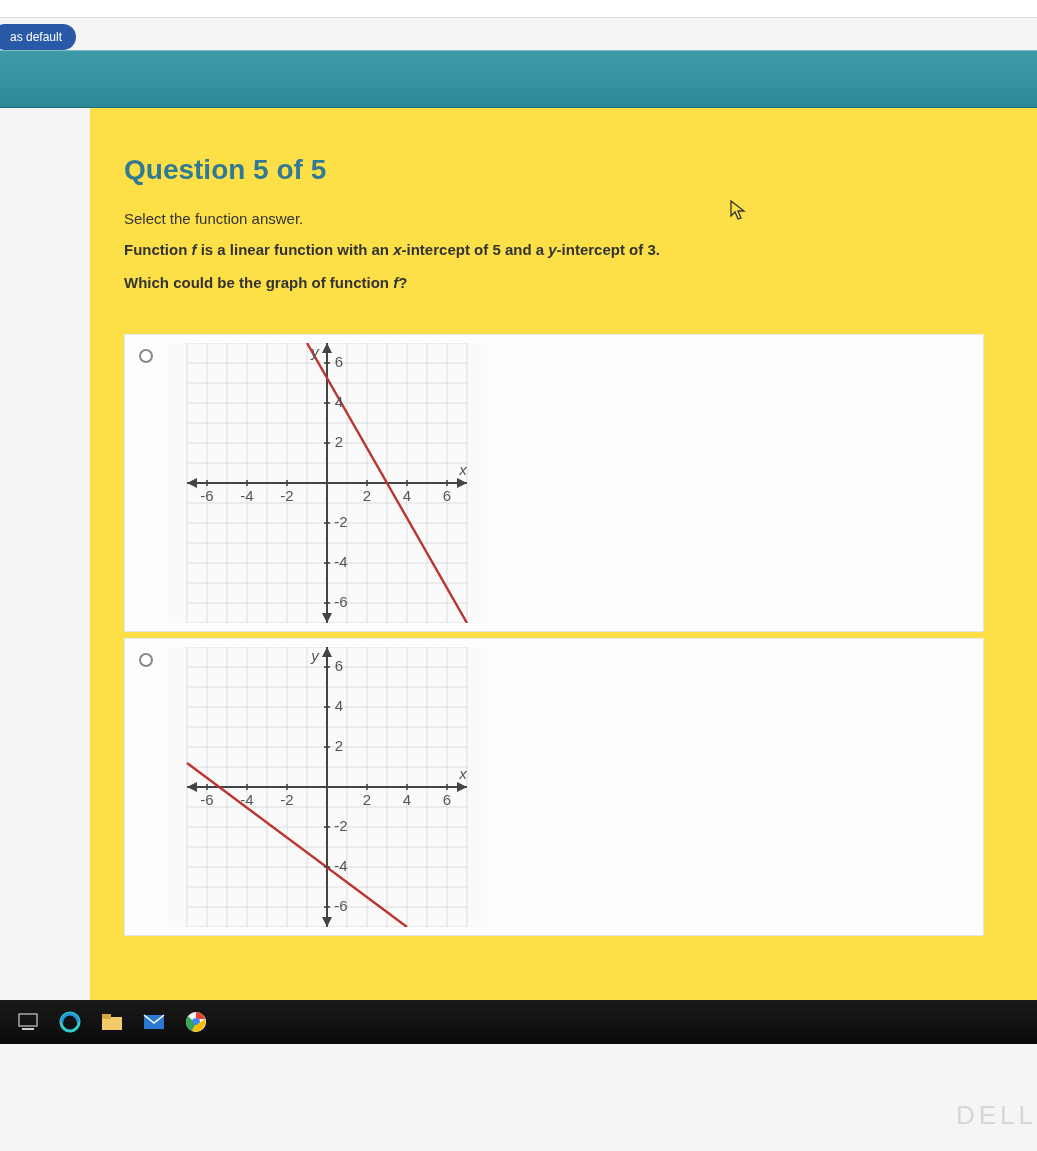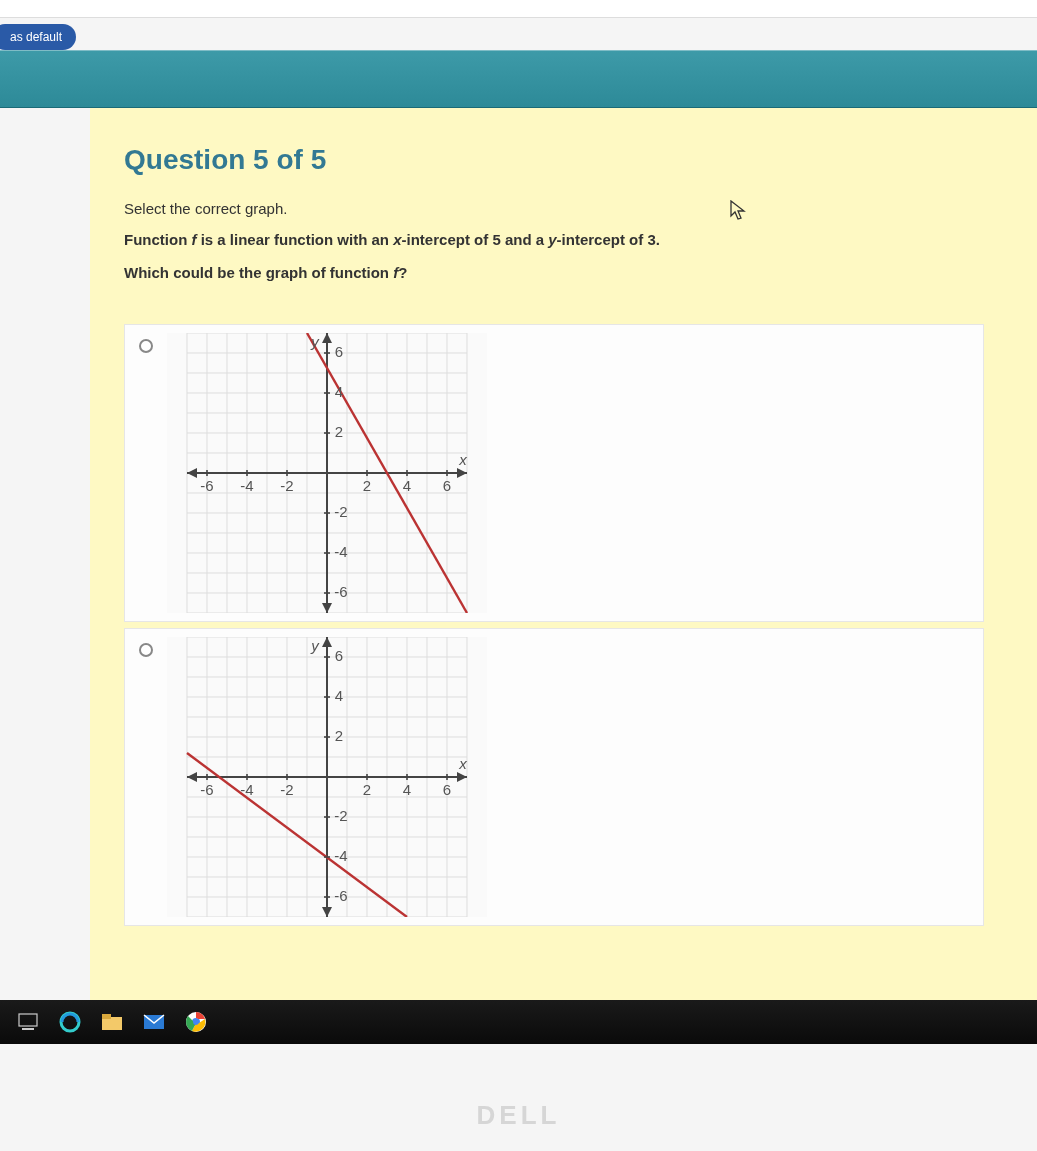--- a/index.html
+++ b/index.html
@@ -27,23 +27,23 @@
     border-radius: 14px;
   }
   .tealbar {
     height: 58px;
     background: linear-gradient(#3d9aa8, #2d8a98);
     border-top: 1px solid #7fbcc6;
     border-bottom: 1px solid #1a6a77;
     margin-top: 32px;
   }
   .content {
-    background: #fef9c3;
+    background: #fde047;
     margin-left: 90px;
-    padding: 36px 30px 0 34px;
+    padding: 46px 30px 0 34px;
     min-height: 900px;
   }
   .qtitle {
     color: #327993;
     font-size: 28px;
     font-weight: 600;
     margin-bottom: 24px;
   }
   .instr { font-size: 15px; color: #333; margin-bottom: 12px; }
   .qtext { font-size: 15px; color: #333; margin-bottom: 10px; line-height: 1.5; font-weight: bold; }
@@ -86,38 +86,37 @@
     display: flex;
     align-items: center;
     padding-left: 16px;
     gap: 18px;
   }
   .tbicon { width: 24px; height: 24px; display:flex; align-items:center; justify-content:center; }
   .dell {
     position: absolute;
     top: 1100px;
     left: 0; right: 0;
-    text-align: center;
+    text-align: right;
     color: #d6d6d6;
     font-family: Arial, sans-serif;
     font-size: 26px;
     letter-spacing: 4px;
-    font-weight: bold;
   }
 </style>
 </head>
 <body>
 
 <div class="topband"></div>
 <div class="default-badge">as default</div>
 <div class="tealbar"></div>
 
 <div class="content">
   <div class="qtitle">Question 5 of 5</div>
-  <div class="instr">Select the correct graph.</div>
+  <div class="instr">Select the function answer.</div>
   <p class="qtext">
     <span>Function </span><i>f</i><span> is a linear function with an </span><i>x</i><span>-intercept of 5 and a </span><i>y</i><span>-intercept of 3.</span>
   </p>
   <p class="qtext">
     <span>Which could be the graph of function </span><i>f</i><span>?</span>
   </p>
 
   <div class="cursor">
     <svg width="18" height="22" viewBox="0 0 18 22">
         <path d="M1 1 L1 16 L5 12 L8 19 L11 18 L8 11 L14 11 Z" fill="none" stroke="#333" stroke-width="1.3"></path>

